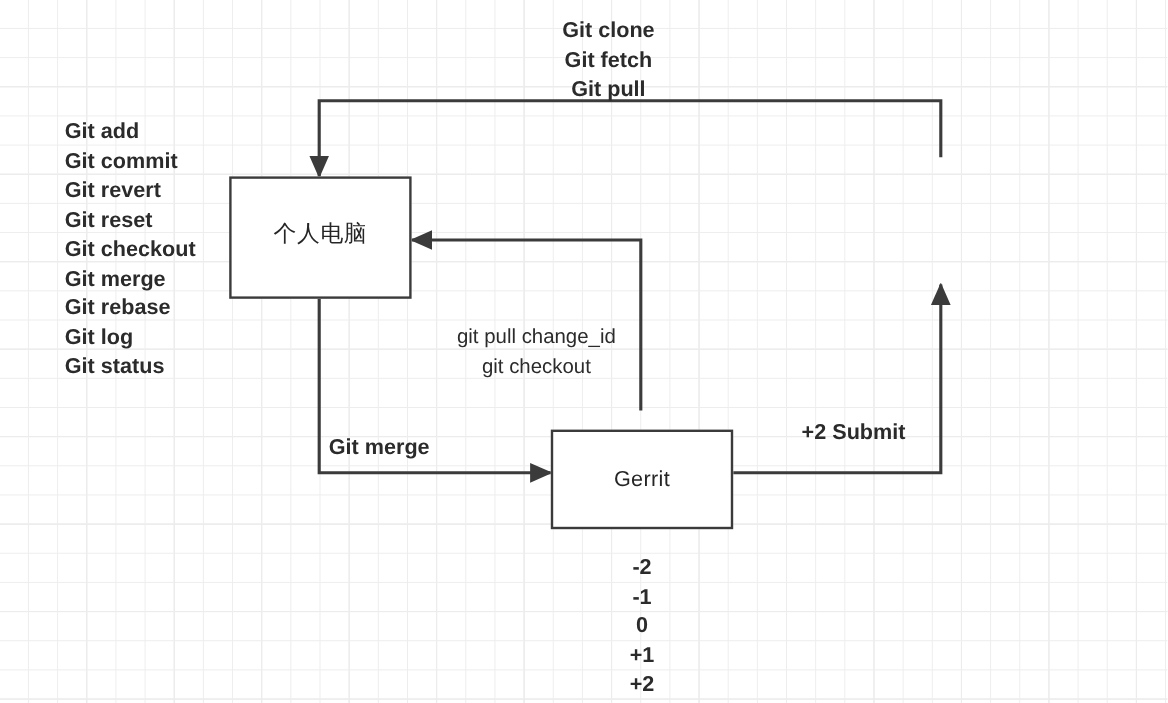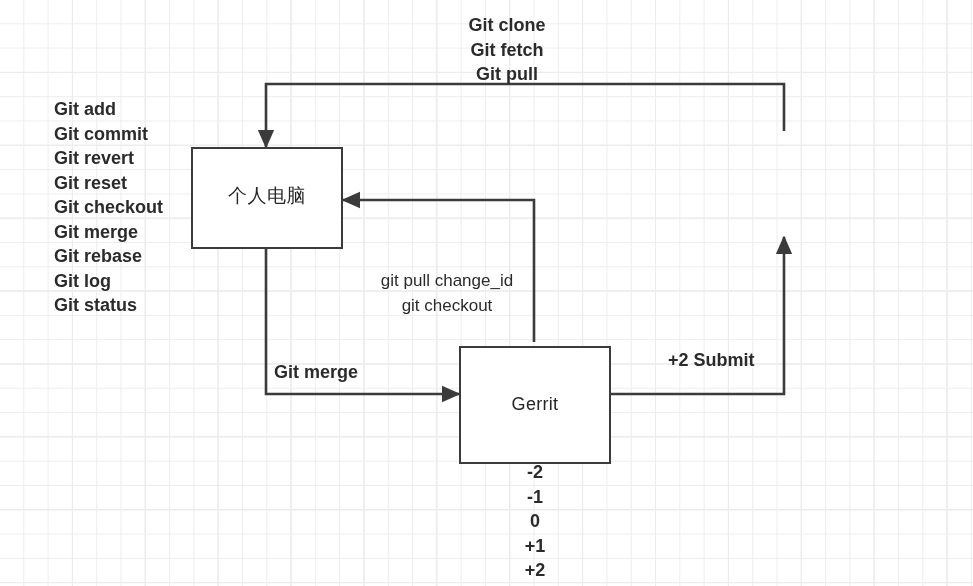--- a/index.html
+++ b/index.html
@@ -45,21 +45,21 @@
   }
   .node-label {
     display: block;
     text-align: center;
     line-height: 1.2;
   }
   #node-pc { left: 191px; top: 147px; width: 152px; height: 102px; }
   #node-pc .node-label { font-size: 19px; font-weight: 400; letter-spacing: .5px; position: relative; top: -2px; }
   #node-server { left: 709px; top: 131px; width: 150px; height: 106px; }
   #node-server .node-label { font-size: 18px; font-weight: 700; letter-spacing: .2px; }
-  #node-gerrit { left: 459px; top: 346px; width: 152px; height: 118px; }
+  #node-gerrit { left: 459px; top: 358px; width: 152px; height: 83px; }
   #node-gerrit .node-label { font-size: 18px; font-weight: 400; letter-spacing: .3px; }
 
   .caption {
     position: absolute;
     color: #2b2b2b;
     white-space: pre;
     line-height: 24.5px;
   }
   .caption.bold { font-weight: 700; }
   .caption.plain { font-weight: 400; }

